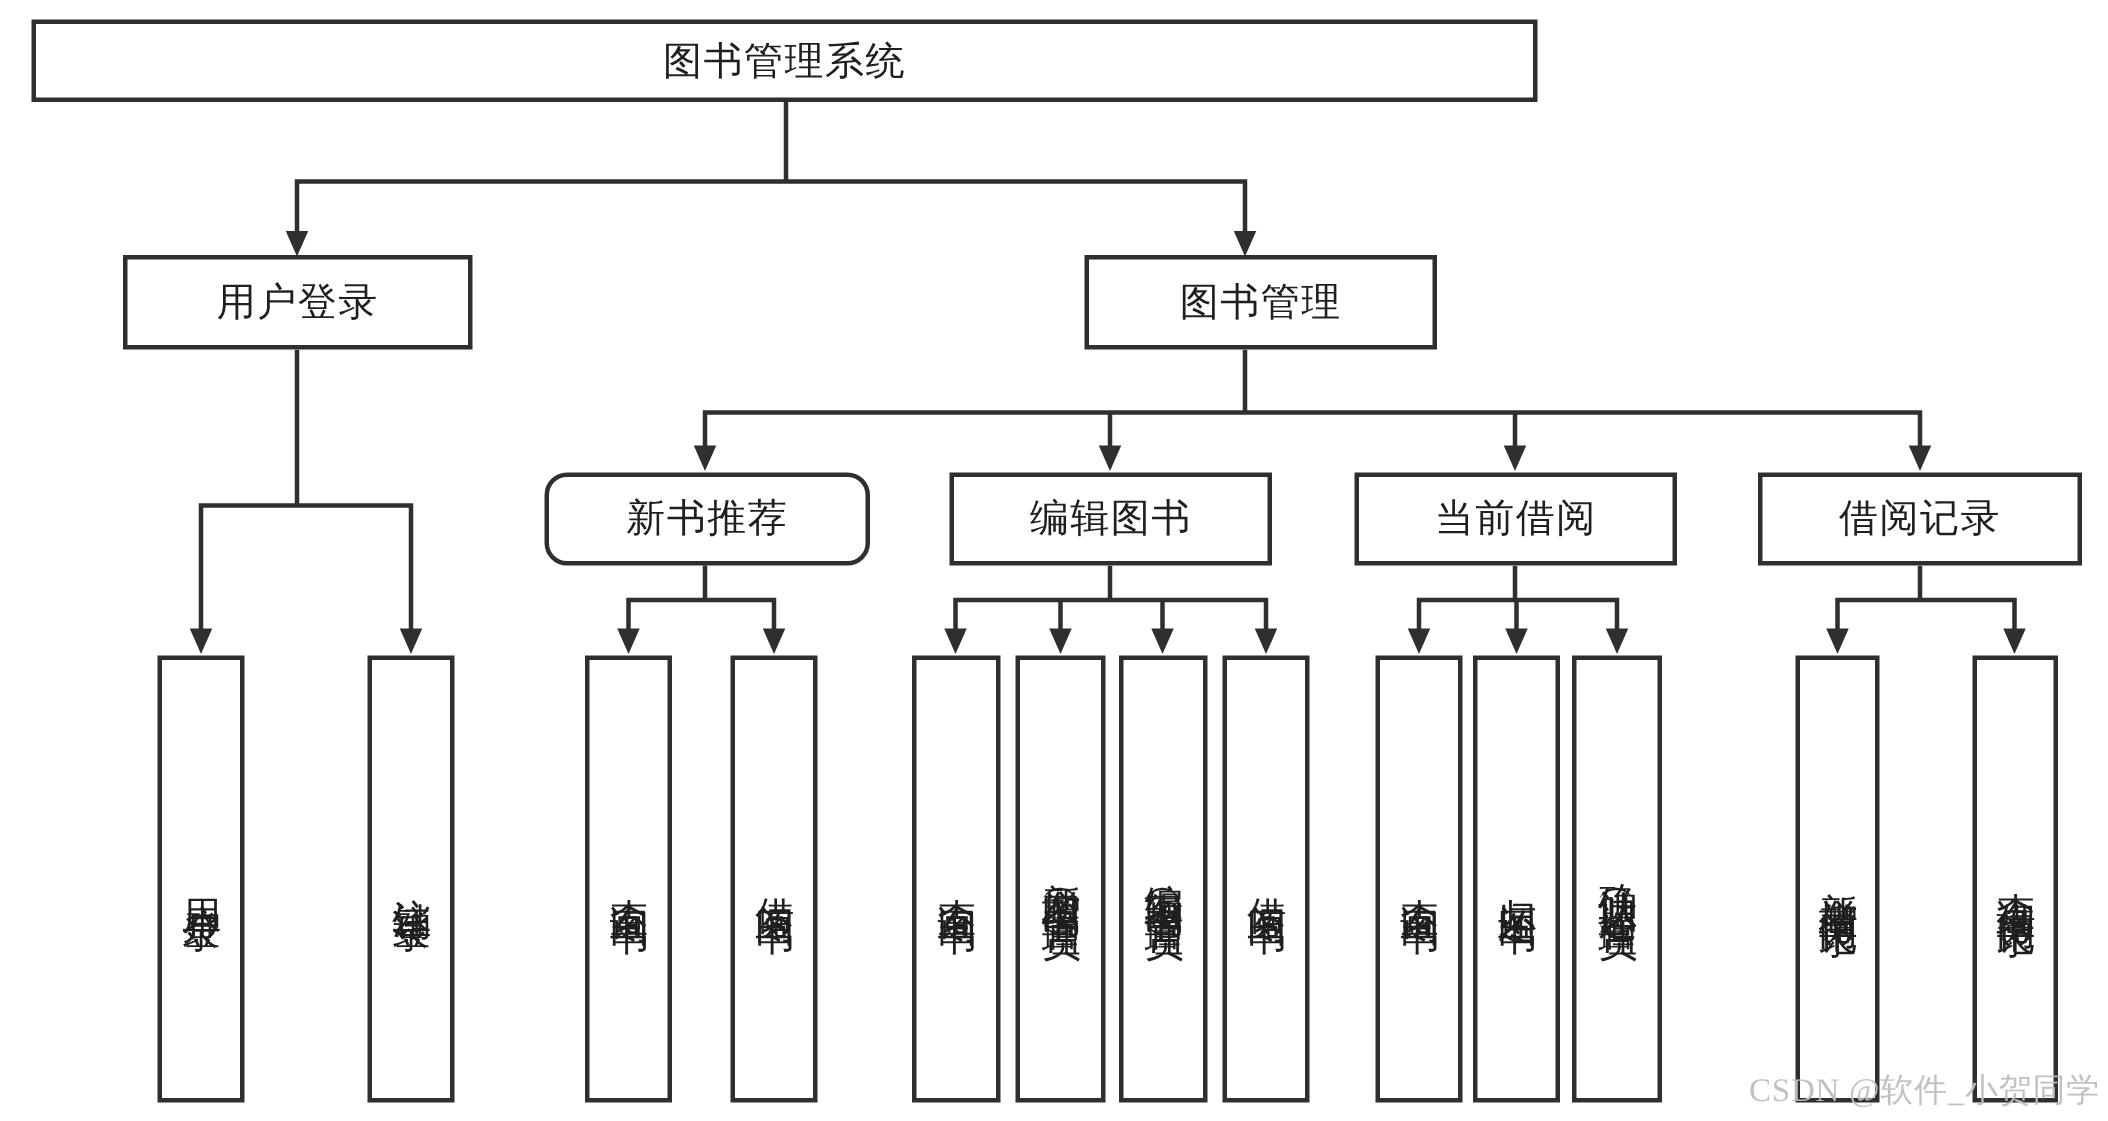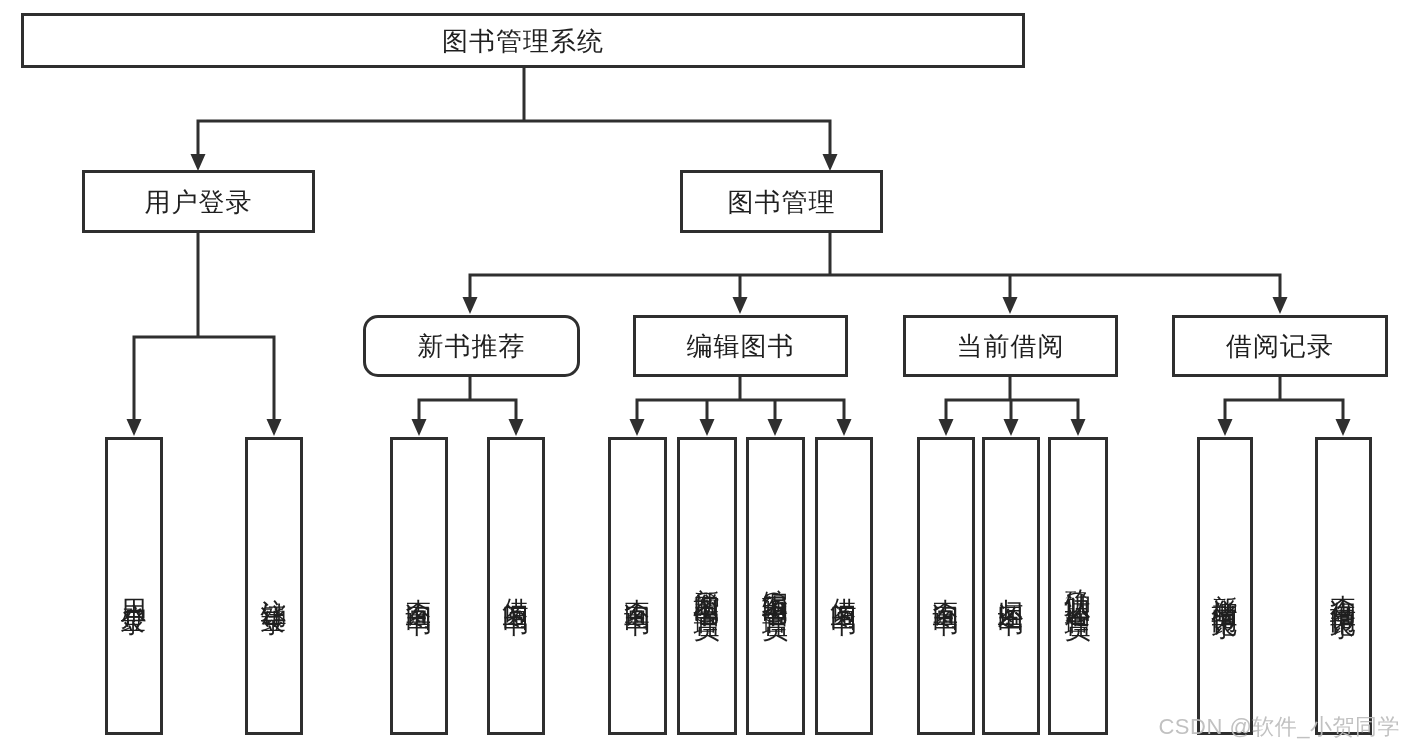--- a/index.html
+++ b/index.html
@@ -2,21 +2,21 @@
 <html><head>
 <meta charset="utf-8">
 <style>
   html, body { margin: 0; padding: 0; background: #ffffff; }
   #stage {
     position: relative;
     width: 1405px;
     height: 747px;
     background: #ffffff;
     overflow: hidden;
-    font-family: Liberation Sans, sans-serif;
+    font-family: Liberation Serif, serif;
     color: #1f1f1f;
   }
   #connectors {
     position: absolute;
     left: 0; top: 0;
     width: 1405px; height: 747px;
     pointer-events: none;
   }
   .box {
     position: absolute;
@@ -96,21 +96,21 @@
       M1335.5 419 L1350.5 419 L1343 436 Z"></path>
   </svg>
 
   <div class="box" style="left:21px; top:13px; width:1004px; height:55px;">
     <span class="hlabel">图书管理系统</span>
   </div>
 
   <div class="box" style="left:82px; top:170px; width:233px; height:63px;">
     <span class="hlabel">用户登录</span>
   </div>
-  <div class="box" style="left:680px; top:170px; width:203px; height:63px;">
+  <div class="box" style="left:723px; top:170px; width:235px; height:63px;">
     <span class="hlabel">图书管理</span>
   </div>
 
   <div class="box" style="left:363px; top:315px; width:217px; height:62px;border-radius:15px;">
     <span class="hlabel">新书推荐</span>
   </div>
   <div class="box" style="left:633px; top:315px; width:215px; height:62px;">
     <span class="hlabel">编辑图书</span>
   </div>
   <div class="box" style="left:903px; top:315px; width:215px; height:62px;">

